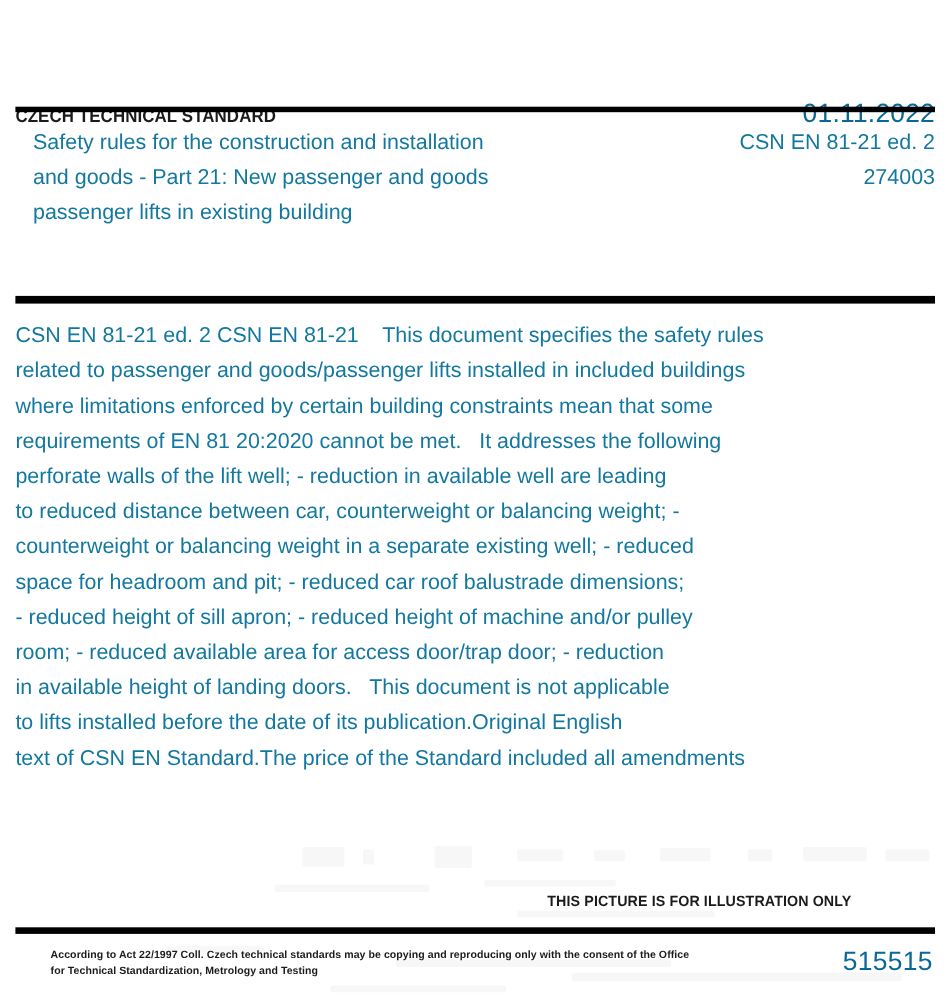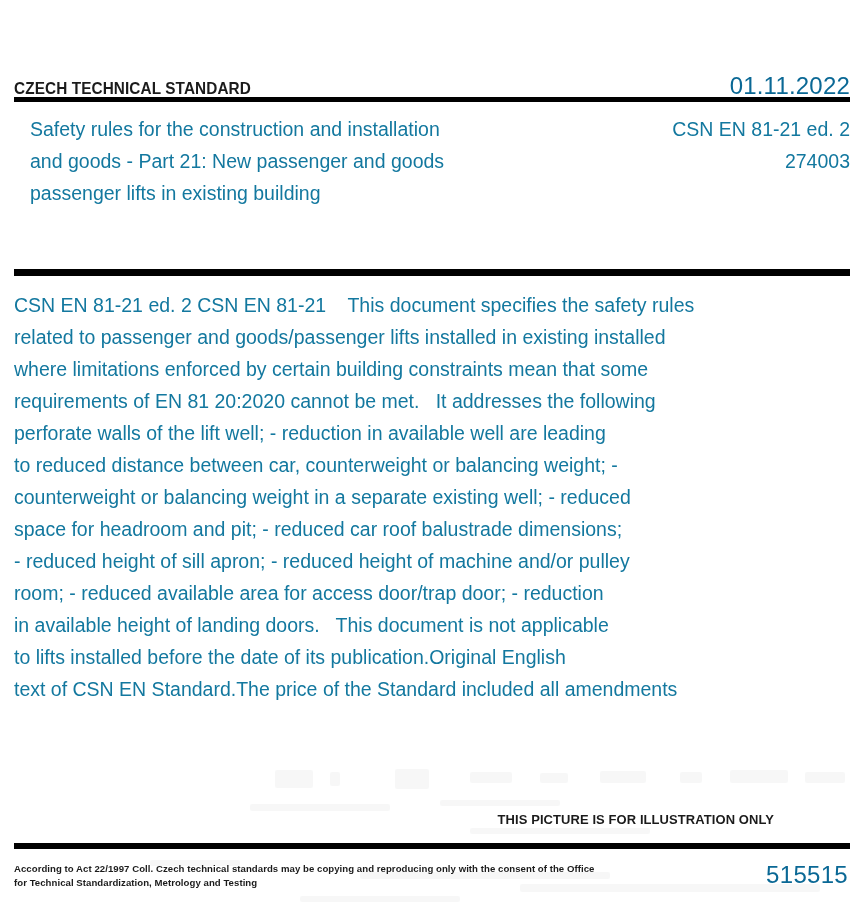--- a/index.html
+++ b/index.html
@@ -37,21 +37,21 @@
   .ghost-blob {
     position: absolute;
     background: #777f86;
     border-radius: 2px;
   }
 
   
   .header-row {
     position: absolute;
     left: 14px;
-    top: 72px;
+    top: 90px;
     width: 836px;
     height: 26px;
     display: flex;
     align-items: baseline;
     justify-content: space-between;
   }
   .kicker {
     font-size: 16.5px;
     font-weight: bold;
     letter-spacing: 0.1px;
@@ -160,20 +160,21 @@
     position: absolute;
     left: 14px;
     top: 862px;
     width: 836px;
     display: flex;
     justify-content: space-between;
     align-items: flex-start;
   }
   .footer-legal {
     max-width: 620px;
+    margin-left: 32px;
   }
   .footer-legal .f-line {
     font-size: 9.6px;
     font-weight: bold;
     line-height: 13.5px;
     color: #1b1b1b;
     letter-spacing: 0.05px;
     white-space: nowrap;
   }
   .footer-code {
@@ -225,21 +226,21 @@
     <div class="title-right">
       <div class="t-line">CSN EN 81-21 ed. 2</div>
       <div class="t-line">274003</div>
     </div>
   </div>
 
   <div class="rule-thick-mid"></div>
 
   <div class="abstract">
     <div class="a-line">CSN EN 81-21 ed. 2 CSN EN 81-21    This document specifies the safety rules</div>
-    <div class="a-line">related to passenger and goods/passenger lifts installed in existing installed</div>
+    <div class="a-line">related to passenger and goods/passenger lifts installed in included buildings</div>
     <div class="a-line">where limitations enforced by certain building constraints mean that some</div>
     <div class="a-line">requirements of EN 81 20:2020 cannot be met.   It addresses the following</div>
     <div class="a-line">perforate walls of the lift well; - reduction in available well are leading</div>
     <div class="a-line">to reduced distance between car, counterweight or balancing weight; -</div>
     <div class="a-line">counterweight or balancing weight in a separate existing well; - reduced</div>
     <div class="a-line">space for headroom and pit; - reduced car roof balustrade dimensions;</div>
     <div class="a-line">- reduced height of sill apron; - reduced height of machine and/or pulley</div>
     <div class="a-line">room; - reduced available area for access door/trap door; - reduction</div>
     <div class="a-line">in available height of landing doors.   This document is not applicable</div>
     <div class="a-line">to lifts installed before the date of its publication.Original English</div>

